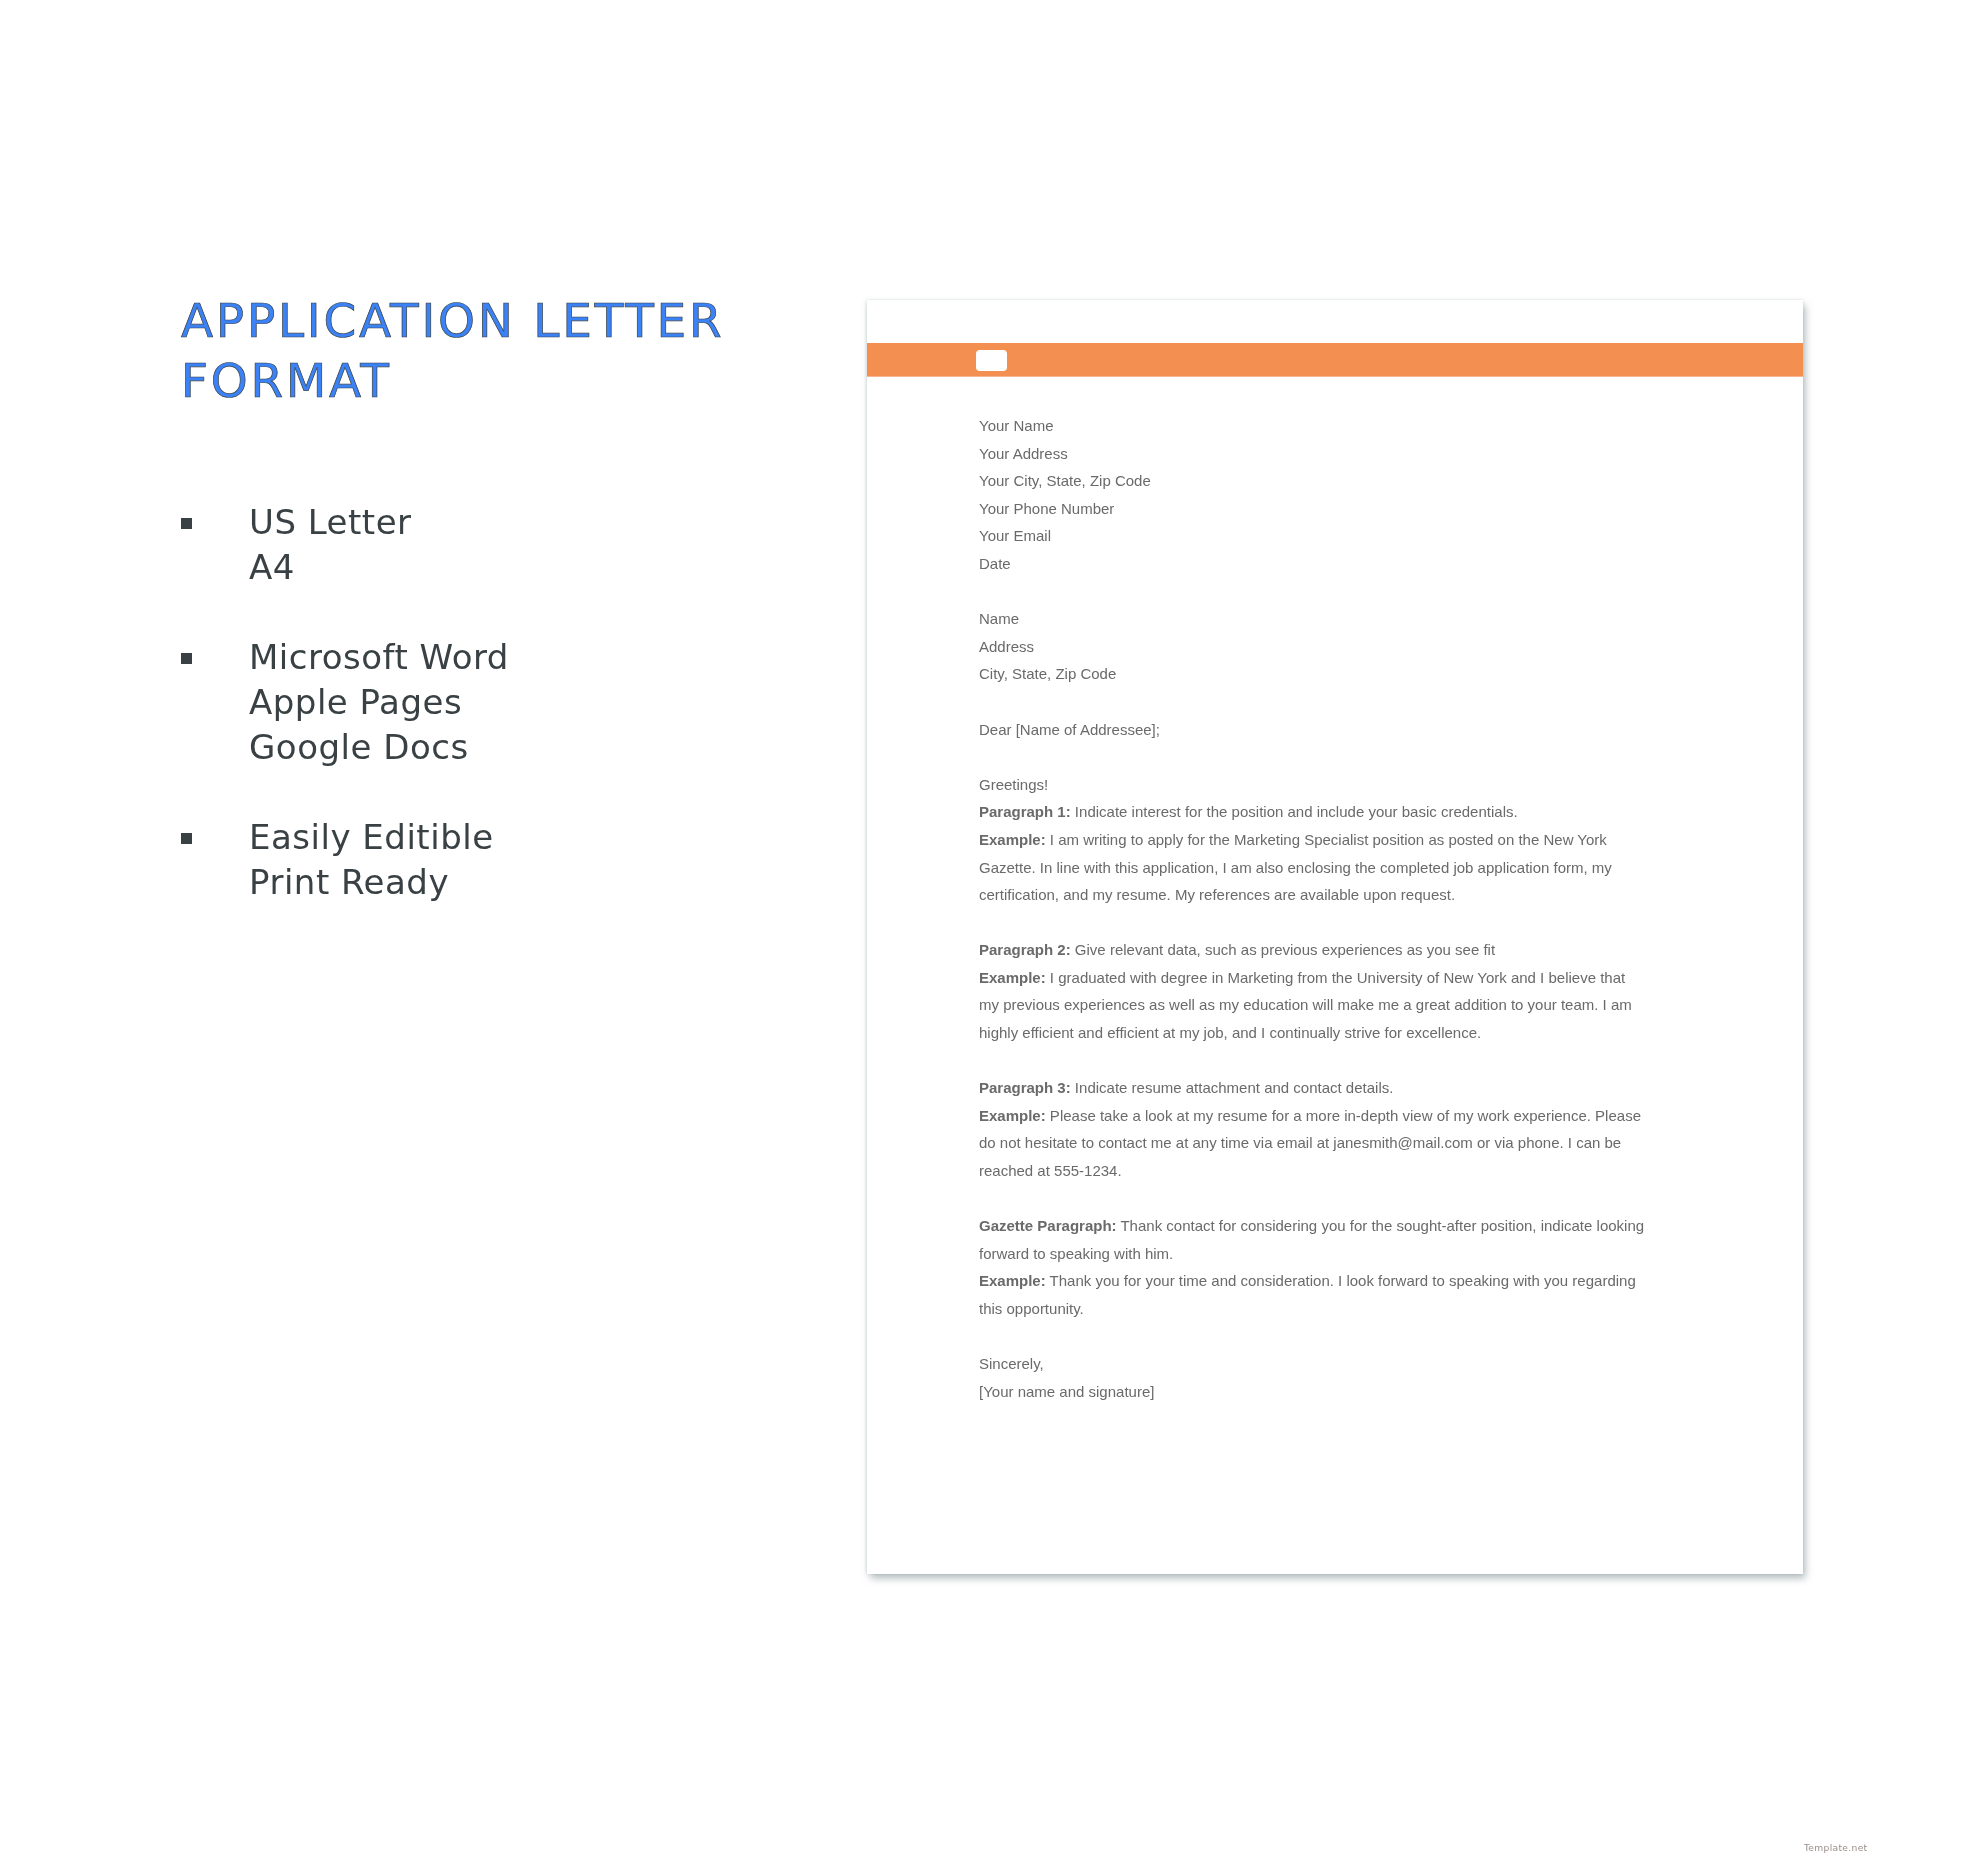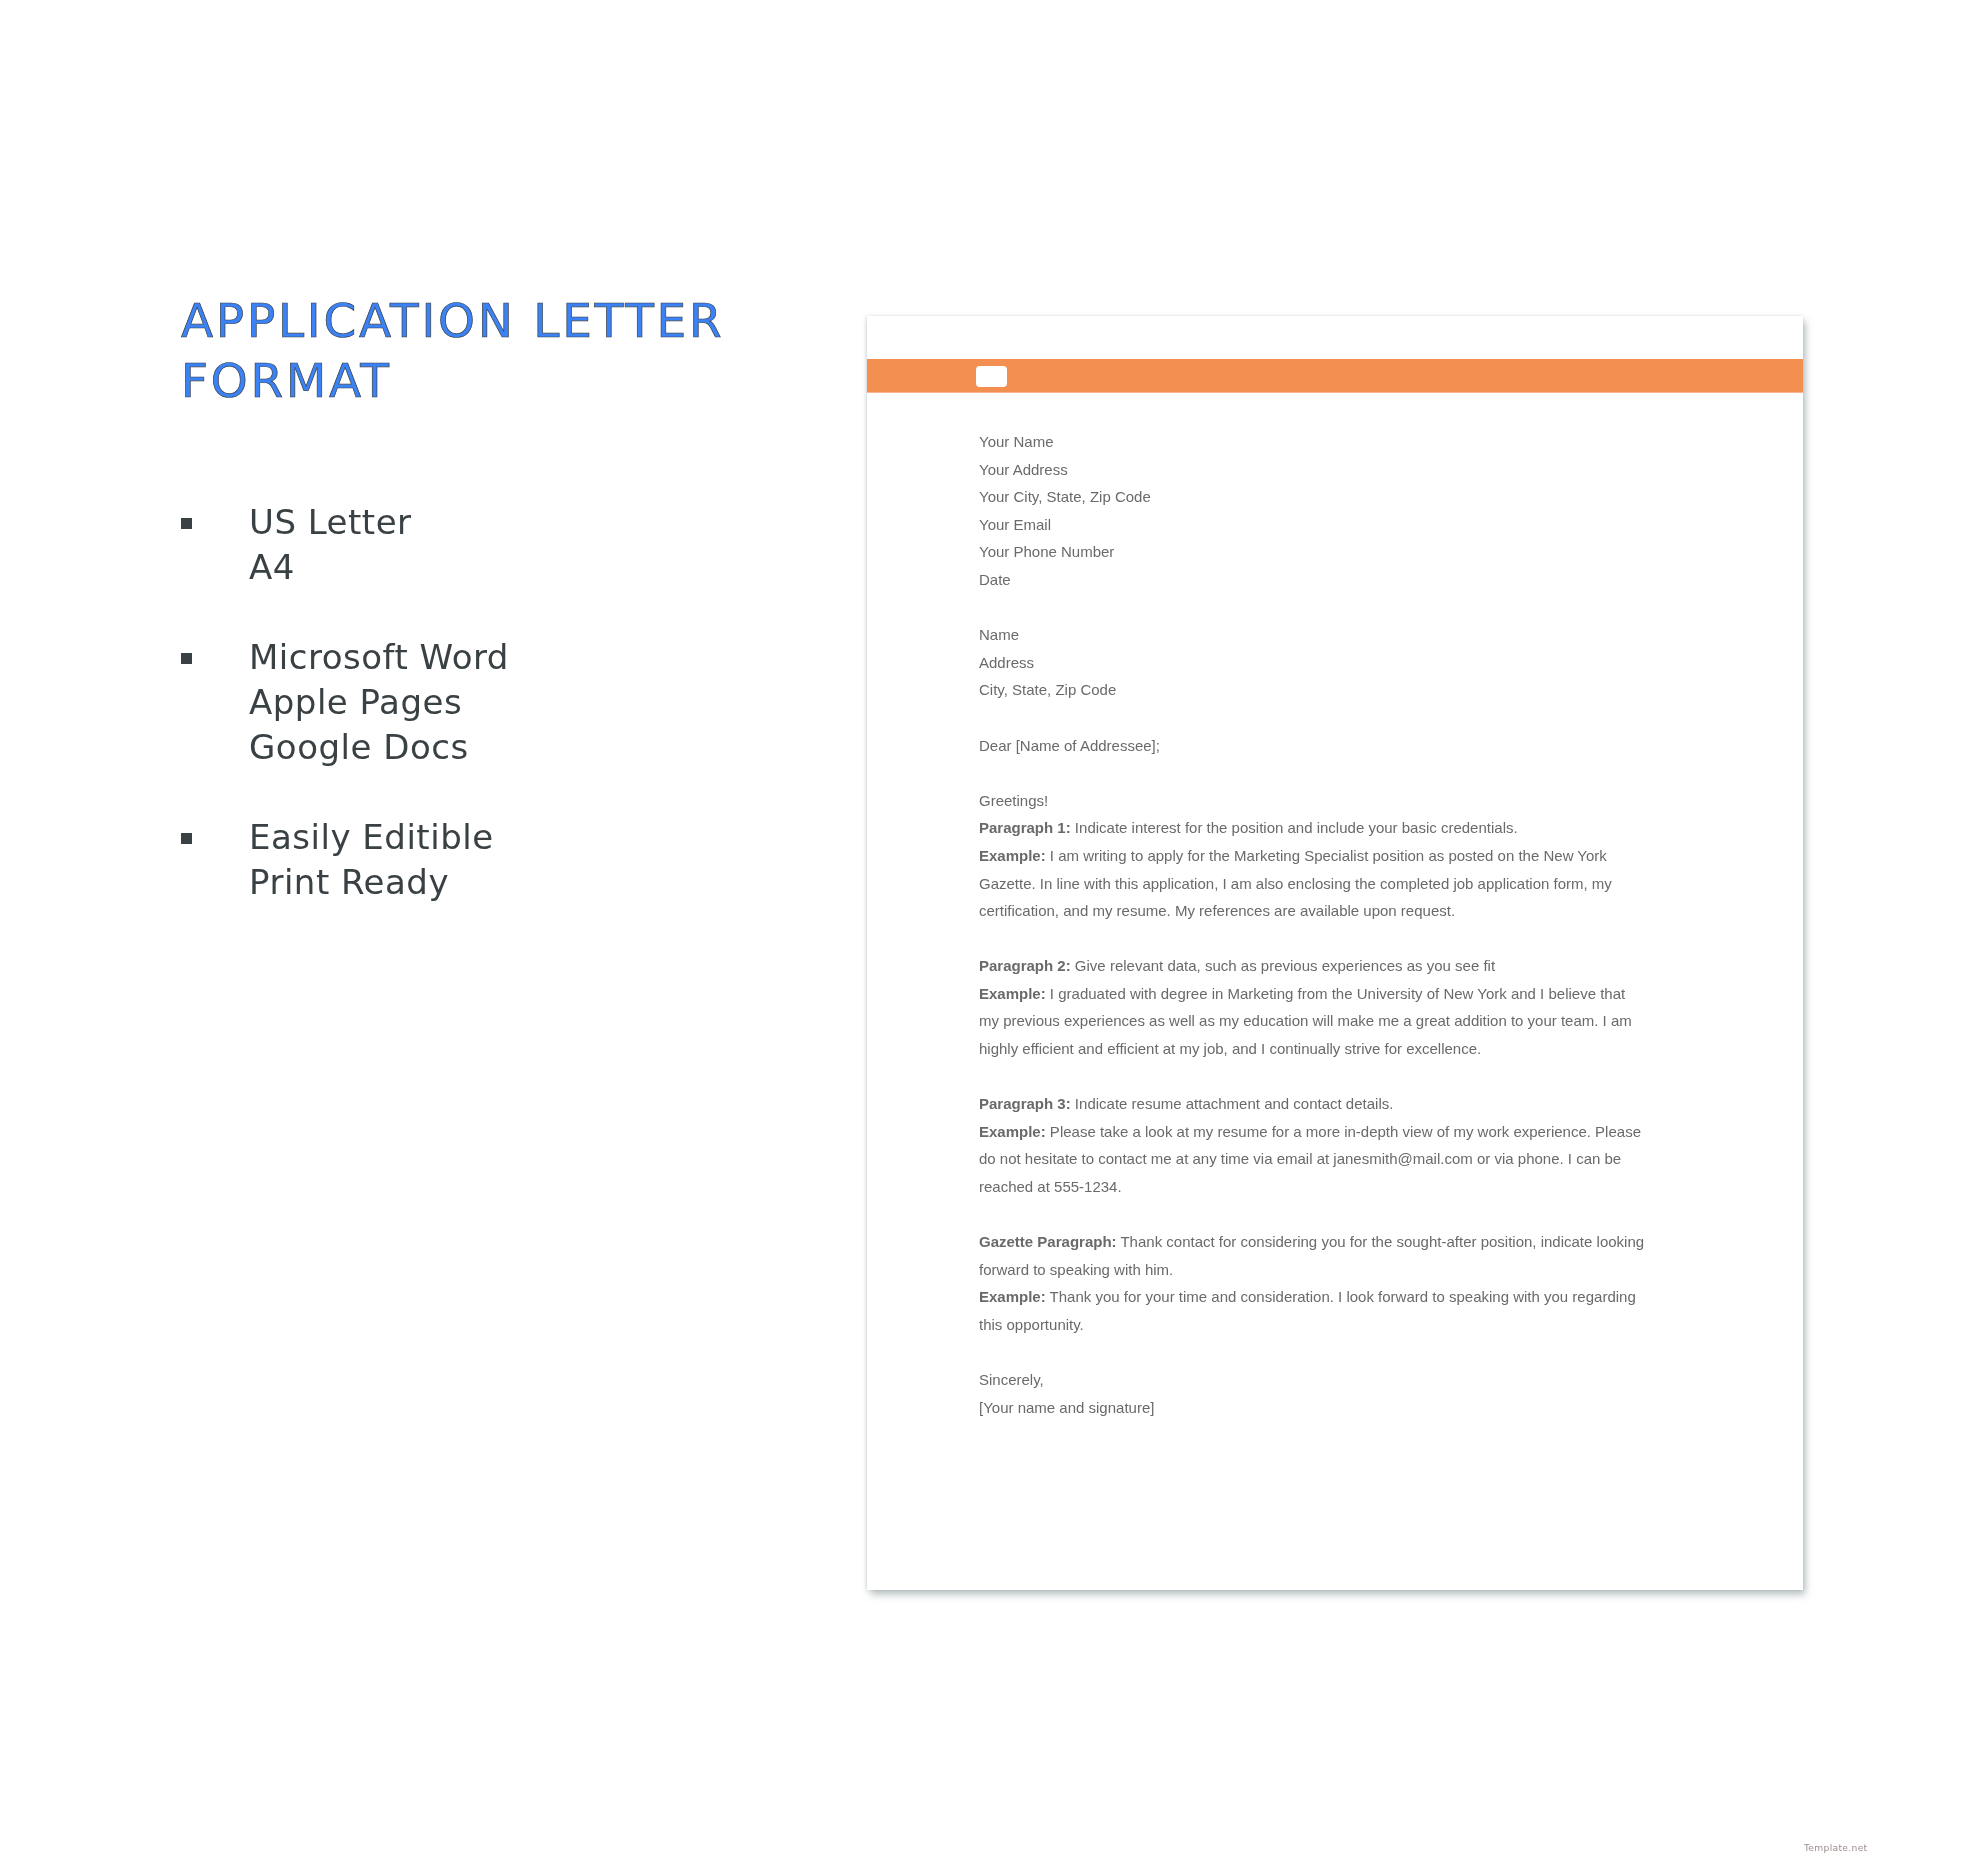--- a/index.html
+++ b/index.html
@@ -58,21 +58,21 @@
     line-height: 45px;
     color: #3a4144;
     letter-spacing: 0.5px;
     white-space: nowrap;
     margin-left: 20px;
   }
 
   .document {
     position: absolute;
     left: 867px;
-    top: 316px;
+    top: 300px;
     width: 936px;
     height: 1274px;
     background: #ffffff;
     box-shadow: 3.3px 5.4px 7.6px rgba(120, 135, 138, 0.55), -1.1px 0 3.3px rgba(160,170,172,0.25), 0 -0.5px 2.2px rgba(180,185,188,0.25);
   }
   .doc-band {
     position: absolute;
     left: 0;
     top: 43px;
     width: 100%;
@@ -149,22 +149,22 @@
 
 <div class="document">
   <div class="doc-band">
     <div class="doc-logo"></div>
   </div>
 
   <div class="doc-body">
     <span class="doc-line">Your Name</span>
     <span class="doc-line">Your Address</span>
     <span class="doc-line">Your City, State, Zip Code</span>
+    <span class="doc-line">Your Phone Number</span>
     <span class="doc-line">Your Email</span>
-    <span class="doc-line">Your Phone Number</span>
     <span class="doc-line">Date</span>
     <span class="doc-line blank"></span>
 
     <span class="doc-line">Name</span>
     <span class="doc-line">Address</span>
     <span class="doc-line">City, State, Zip Code</span>
     <span class="doc-line blank"></span>
 
     <span class="doc-line">Dear [Name of Addressee];</span>
     <span class="doc-line blank"></span>

